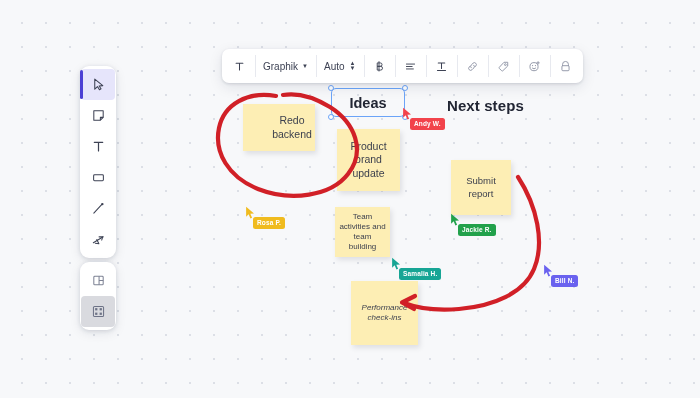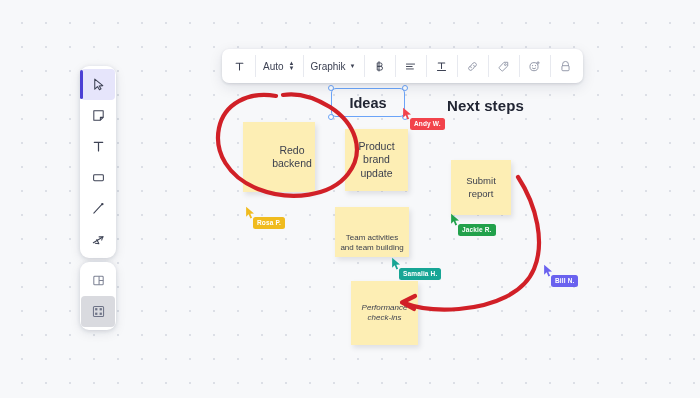--- a/index.html
+++ b/index.html
@@ -216,27 +216,27 @@
              C 312 96, 295 93, 283 95" fill="none" stroke="#d12027" stroke-width="4.2" stroke-linecap="round" stroke-linejoin="round"></path>
 
     <path d="M 518 177
              C 537 206, 545 243, 534 269
              C 524 293, 494 306, 459 309
              C 435 311, 417 308, 404 303" fill="none" stroke="#d12027" stroke-width="4.2" stroke-linecap="round" stroke-linejoin="round"></path>
     <path d="M 415 296 L 402 302.5 L 414 309" fill="none" stroke="#d12027" stroke-width="4.2" stroke-linecap="round" stroke-linejoin="round"></path>
   </svg>
 
   <div id="sticky-layer">
-      <div class="sticky" style="left: 243px; top: 122px; width: 72px; height: 70px; font-size: 10.5px; background: rgb(253, 238, 180); padding-left: 30px;">
+      <div class="sticky" style="left: 243px; top: 104px; width: 72px; height: 47px; font-size: 10.5px; background: rgb(253, 238, 180); padding-left: 30px;">
         <span>Redo backend</span>
       </div>
-      <div class="sticky" style="left: 337px; top: 129px; width: 63px; height: 62px; font-size: 10.5px; background: rgb(253, 238, 180); margin-left: 8px;">
+      <div class="sticky" style="left: 337px; top: 129px; width: 63px; height: 62px; font-size: 10.5px; background: rgb(253, 238, 180);">
         <span>Product brand update</span>
       </div>
-      <div class="sticky" style="left: 335px; top: 207px; width: 74px; height: 50px; font-size: 8px; background: rgb(253, 238, 180); align-items: flex-end;">
+      <div class="sticky" style="left: 335px; top: 207px; width: 55px; height: 50px; font-size: 8px; background: rgb(253, 238, 180);">
         <span>Team activities and team building</span>
       </div>
       <div class="sticky" style="left: 351px; top: 281px; width: 67px; height: 64px; font-size: 8px; background: rgb(253, 238, 180); font-style: italic;">
         <span>Performance check-ins</span>
       </div>
       <div class="sticky" style="left: 451px; top: 160px; width: 60px; height: 55px; font-size: 9.5px; background: rgb(253, 238, 180); text-align: center;">
         <span>Submit report</span>
       </div>
     </div>
 
@@ -337,29 +337,29 @@
     </div>
   </div>
 
   <div id="format-bar">
     <div class="fb-item icon">
       <svg width="13" height="13" viewBox="0 0 16 16">
         <path d="M3.8 4 H12.2 M8 4 V12.4" stroke="#3d4254" stroke-width="1.25" stroke-linecap="round"></path>
       </svg>
     </div>
     <div class="fb-item">
+      <span>Graphik</span>
+      <span class="fb-caret">▼</span>
+    </div>
+    <div class="fb-item">
       <span>Auto</span>
       <span class="fb-stepper">
         <span>▲</span>
           <span>▼</span>
       </span>
-    </div>
-    <div class="fb-item">
-      <span>Graphik</span>
-      <span class="fb-caret">▼</span>
     </div>
     <div class="fb-item icon">
       <svg width="13" height="13" viewBox="0 0 16 16" fill="none">
         <path d="M5.2 3.6 H9 a2.1 2.1 0 0 1 0 4.2 H5.2 Z" stroke="#3d4254" stroke-width="1.15" stroke-linejoin="round"></path>
         <path d="M5.2 7.8 H9.4 a2.3 2.3 0 0 1 0 4.6 H5.2 Z" stroke="#3d4254" stroke-width="1.15" stroke-linejoin="round"></path>
         <path d="M7.4 2 V13.6" stroke="#3d4254" stroke-width="1.15" stroke-linecap="round"></path>
       </svg>
     </div>
     <div class="fb-item icon">
       <svg width="13" height="13" viewBox="0 0 16 16">

